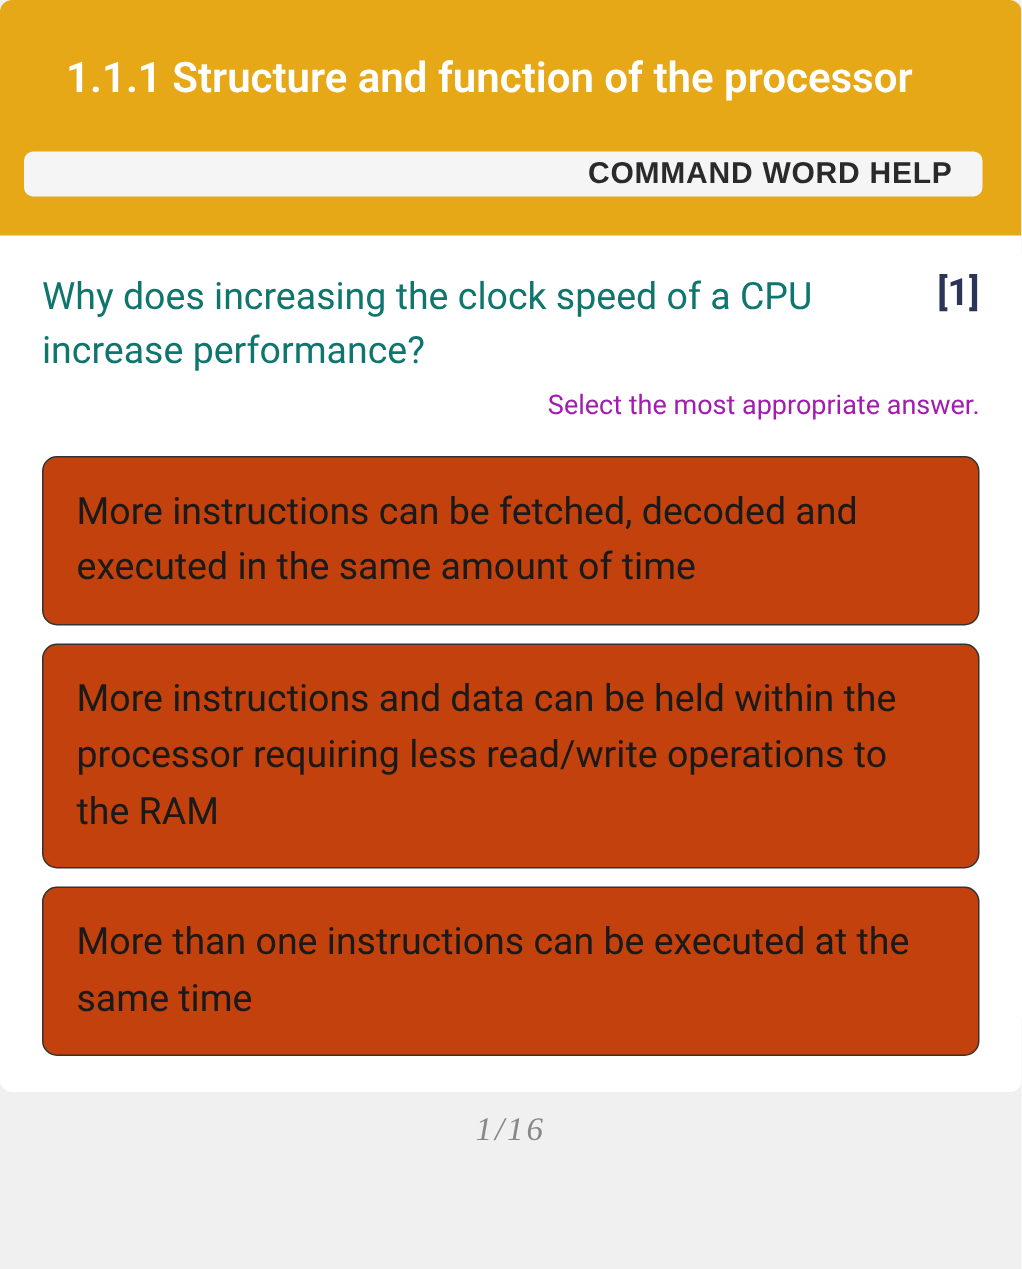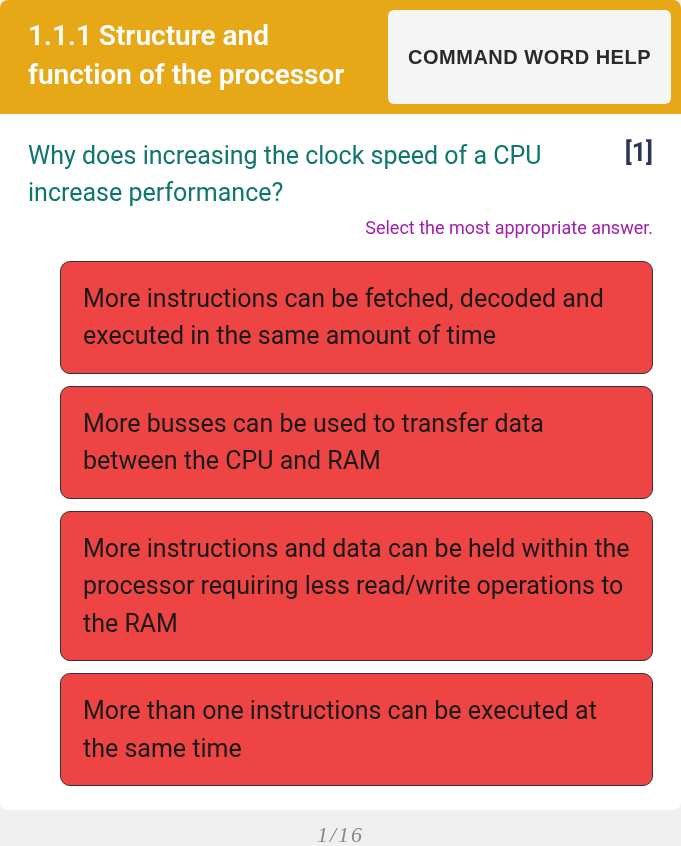--- a/index.html
+++ b/index.html
@@ -17,21 +17,22 @@
     .card {
       background: #fff;
       border-radius: 8px;
       margin: 0;
       overflow: hidden;
     }
     .header {
       background: #e6a817;
       display: flex;
       align-items: stretch;
-      padding: 0;
+      padding: 16px;
+      flex-direction: column;
     }
     .header-title {
       color: #fff;
       font-size: 28px;
       font-weight: 600;
       padding: 16px 20px 20px 28px;
       flex: 1;
       line-height: 1.4;
     }
     .help-button {
@@ -76,31 +77,30 @@
       margin-top: 4px;
       text-align: right;
     }
     .options {
       padding: 20px 28px 24px 28px;
       display: flex;
       flex-direction: column;
       gap: 12px;
     }
     .option {
-      background: #ef4444;
+      background: #c2410c;
       border: 1.5px solid #333;
       border-radius: 10px;
       padding: 18px 22px;
       font-size: 25px;
       color: #1a1a1a;
       line-height: 1.5;
       cursor: pointer;
       text-align: left;
       font-family: inherit;
-      margin-left: 32px;
     }
     .pagination {
       text-align: center;
       color: #888;
       font-size: 22px;
       font-style: italic;
       padding: 12px 0 0 0;
       font-family: Georgia, serif;
       letter-spacing: 2px;
     }
@@ -117,19 +117,18 @@
   <div class="content">
     <div class="question-row">
       <div class="question-text">Why does increasing the clock speed of a CPU increase performance?</div>
       <div class="marks">[1]</div>
     </div>
     <div class="instruction">Select the most appropriate answer.</div>
   </div>
 
   <div class="options">
     <button class="option">More instructions can be fetched, decoded and executed in the same amount of time</button>
-    <button class="option">More busses can be used to transfer data between the CPU and RAM</button>
     <button class="option">More instructions and data can be held within the processor requiring less read/write operations to the RAM</button>
     <button class="option">More than one instructions can be executed at the same time</button>
   </div>
 </div>
 
 <div class="pagination">1/16</div>
 
 </body></html>

